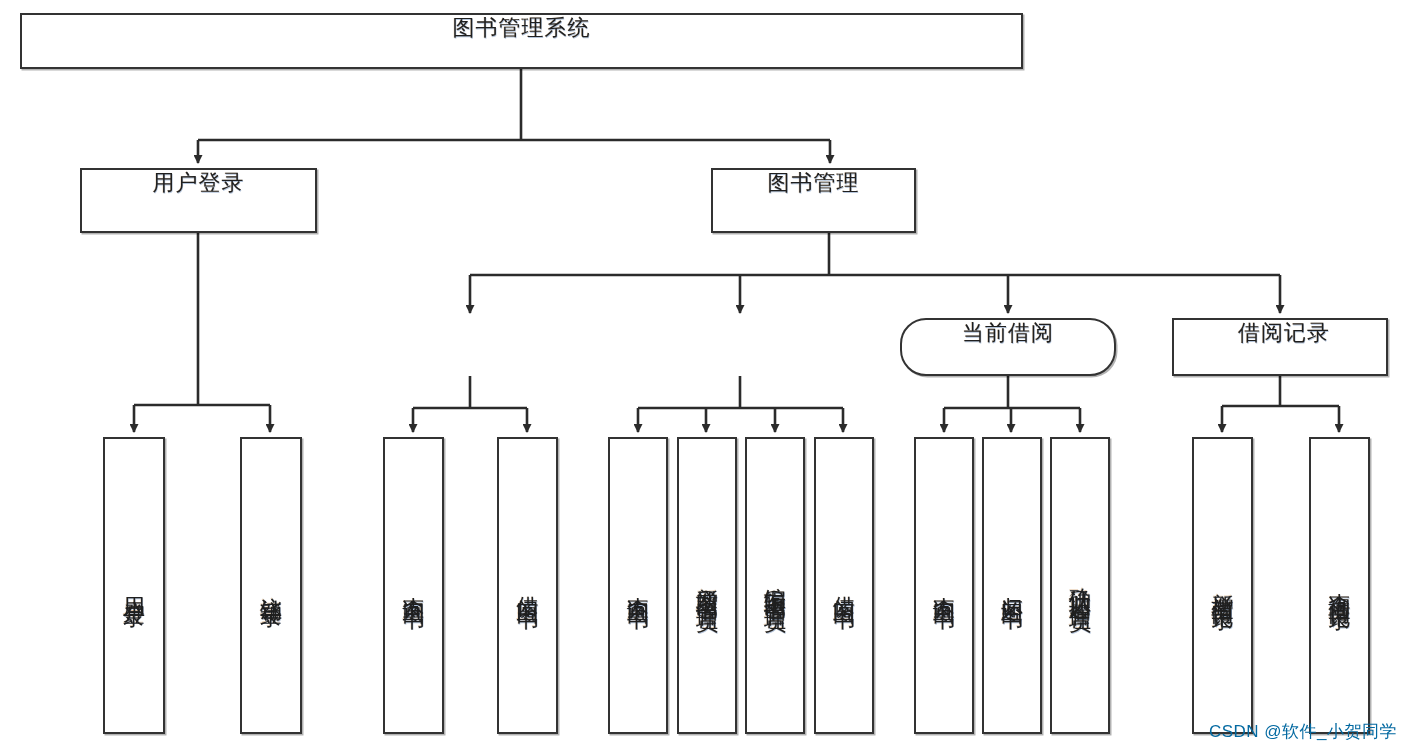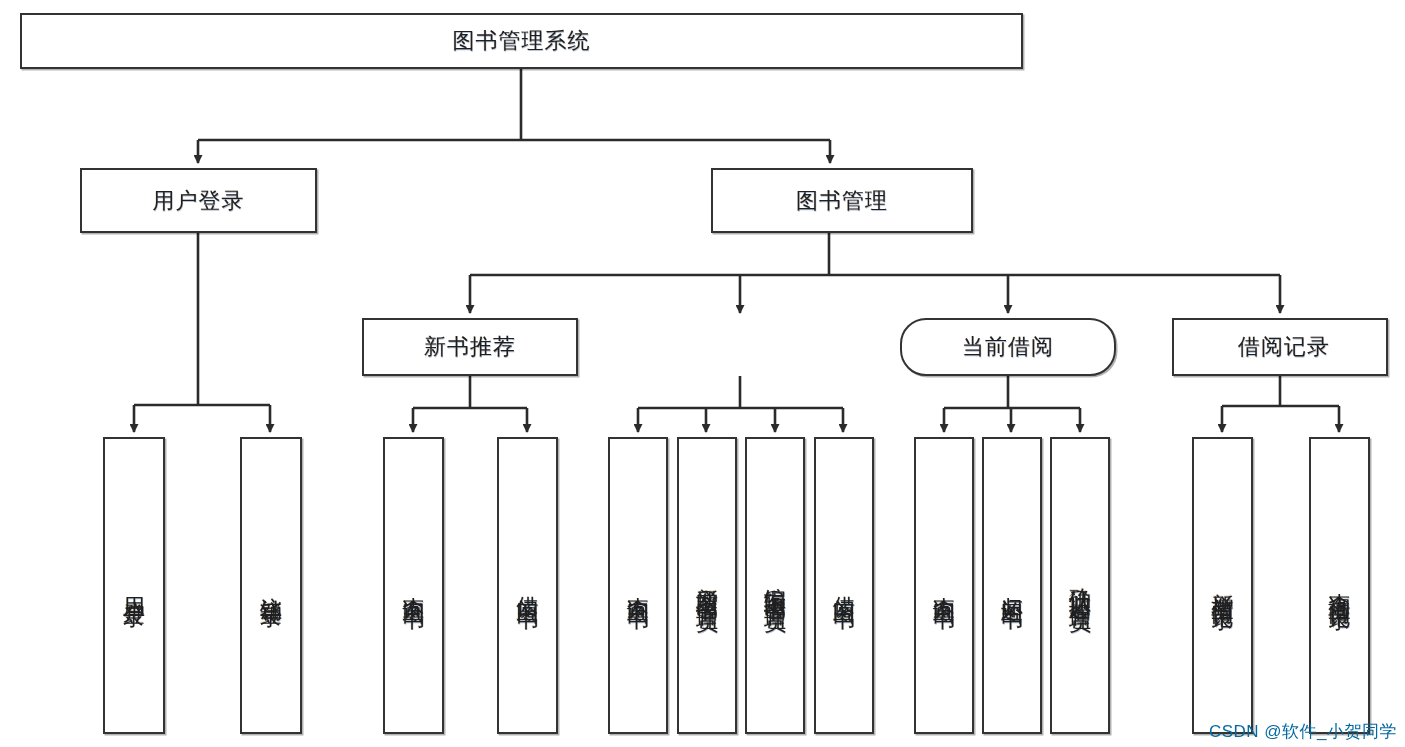--- a/index.html
+++ b/index.html
@@ -25,21 +25,21 @@
     width: 1405px;
     height: 747px;
     pointer-events: none;
   }
   .node {
     position: absolute;
     box-sizing: border-box;
     border: 2px solid #333333;
     background: #ffffff;
     display: flex;
-    align-items: center;
+    align-items: flex-start;
     justify-content: center;
     box-shadow: 1.5px 1.5px 0 rgba(0,0,0,0.30);
   }
   .node .label {
     font-size: 21px;
     line-height: 1.15;
     letter-spacing: 1px;
     color: #1f1f1f;
     white-space: nowrap;
     text-shadow: 0.6px 0.6px 0 rgba(120,150,190,0.55), -0.4px -0.4px 0 rgba(190,130,60,0.35);
@@ -126,27 +126,24 @@
     </g>
   </svg>
 
   <div class="node root" style="left:20px; top:13px; width:1003px; height:56px;">
     <span class="label">图书管理系统</span>
   </div>
 
   <div class="node level2" style="left:80px; top:168px; width:237px; height:65px;">
     <span class="label">用户登录</span>
   </div>
-  <div class="node level2" style="left:711px; top:168px; width:262px; height:65px;">
+  <div class="node level2" style="left:711px; top:168px; width:205px; height:65px;">
     <span class="label">图书管理</span>
   </div>
 
-  <div class="node level3" style="left:362px; top:318px; width:216px; height:58px;">
-    <span class="label">新书推荐</span>
-  </div>
   <div class="node level3" style="left:900px; top:318px; width:216px; height:58px;border-radius:26px;">
     <span class="label">当前借阅</span>
   </div>
   <div class="node level3" style="left:1172px; top:318px; width:216px; height:58px;padding-left:8px;">
     <span class="label">借阅记录</span>
   </div>
 
   <div class="node vertical" style="left:103px; top:437px; width:62px; height:297px;">
     <span class="label">用户登录</span>
   </div>

